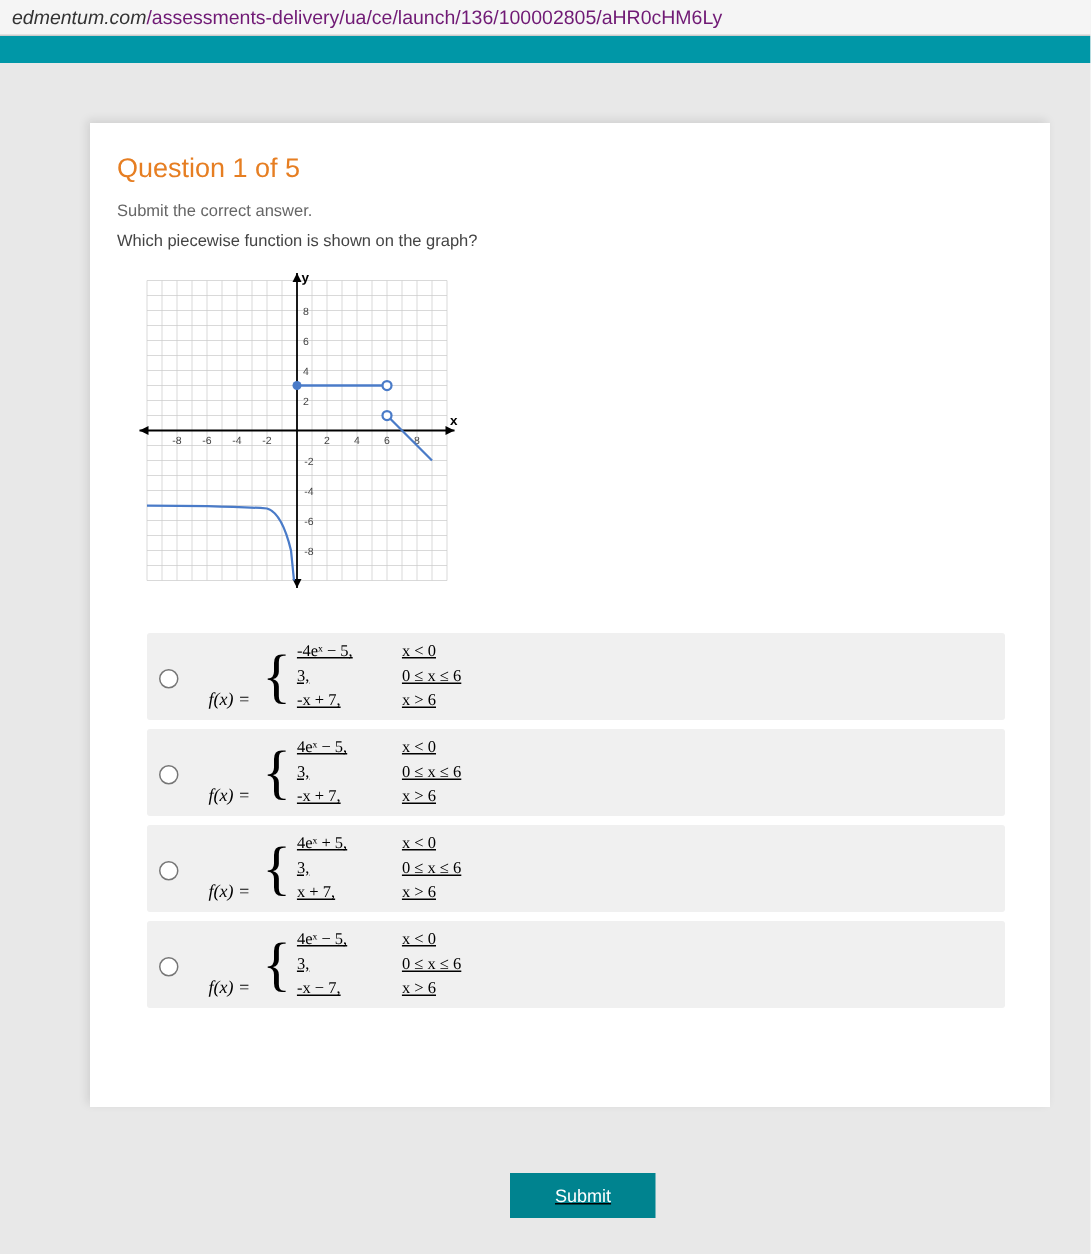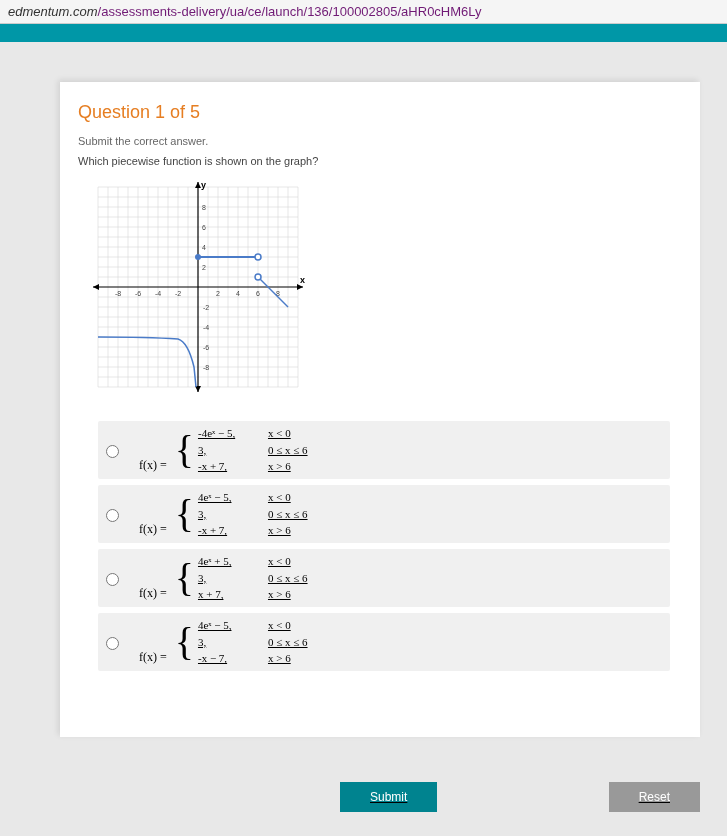--- a/index.html
+++ b/index.html
@@ -64,21 +64,21 @@
     .option input[type="radio"] {
       margin-right: 20px;
       margin-top: 2px;
     }
     .math-expr {
       font-family: 'Times New Roman', serif;
       font-size: 12px;
       display: flex;
       align-items: center;
     }
-    .fx { margin-right: 8px; margin-top: 30px; }
+    .fx { font-style: italic; margin-right: 8px; margin-top: 30px; }
     .brace {
       font-size: 40px;
       font-weight: 100;
       line-height: 0.8;
       margin-right: 4px;
     }
     .pieces {
       display: inline-block;
       text-decoration: underline;
     }
@@ -297,14 +297,13 @@
               <span class="piece-cond">x &gt; 6</span>
             </div>
         </div>
       </div>
     </label>
   </div>
 </div>
 
 <div class="buttons">
   <button class="btn btn-submit">Submit</button>
-  <button class="btn btn-reset">Reset</button>
 </div>
 
 </body></html>

